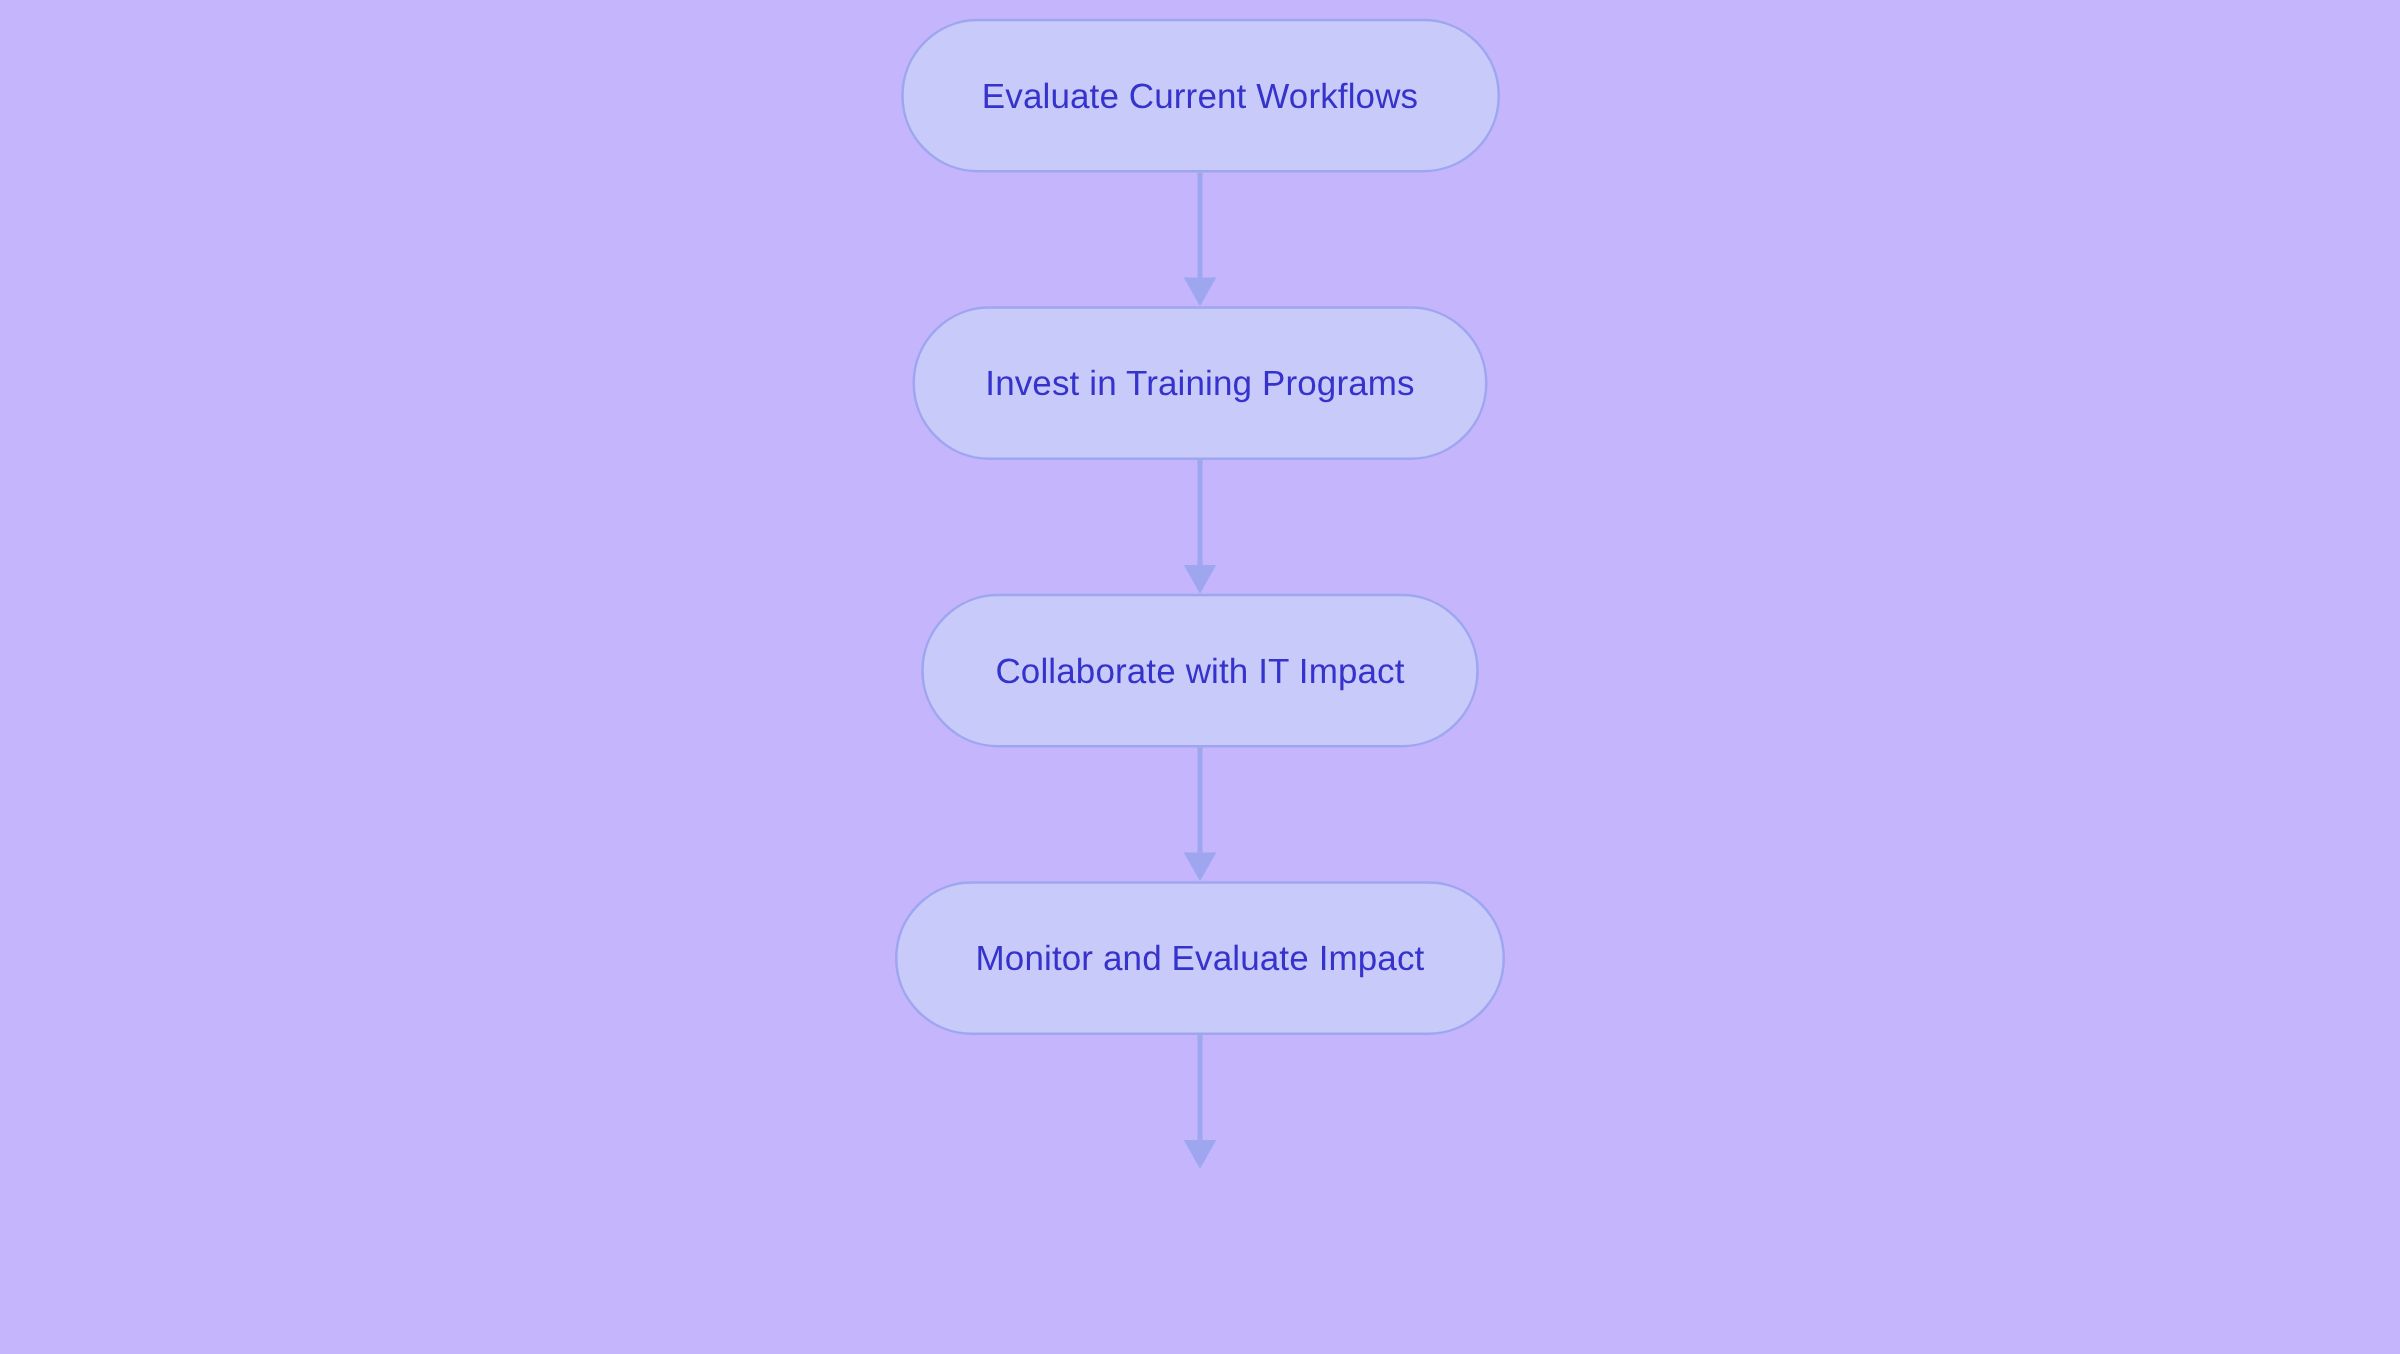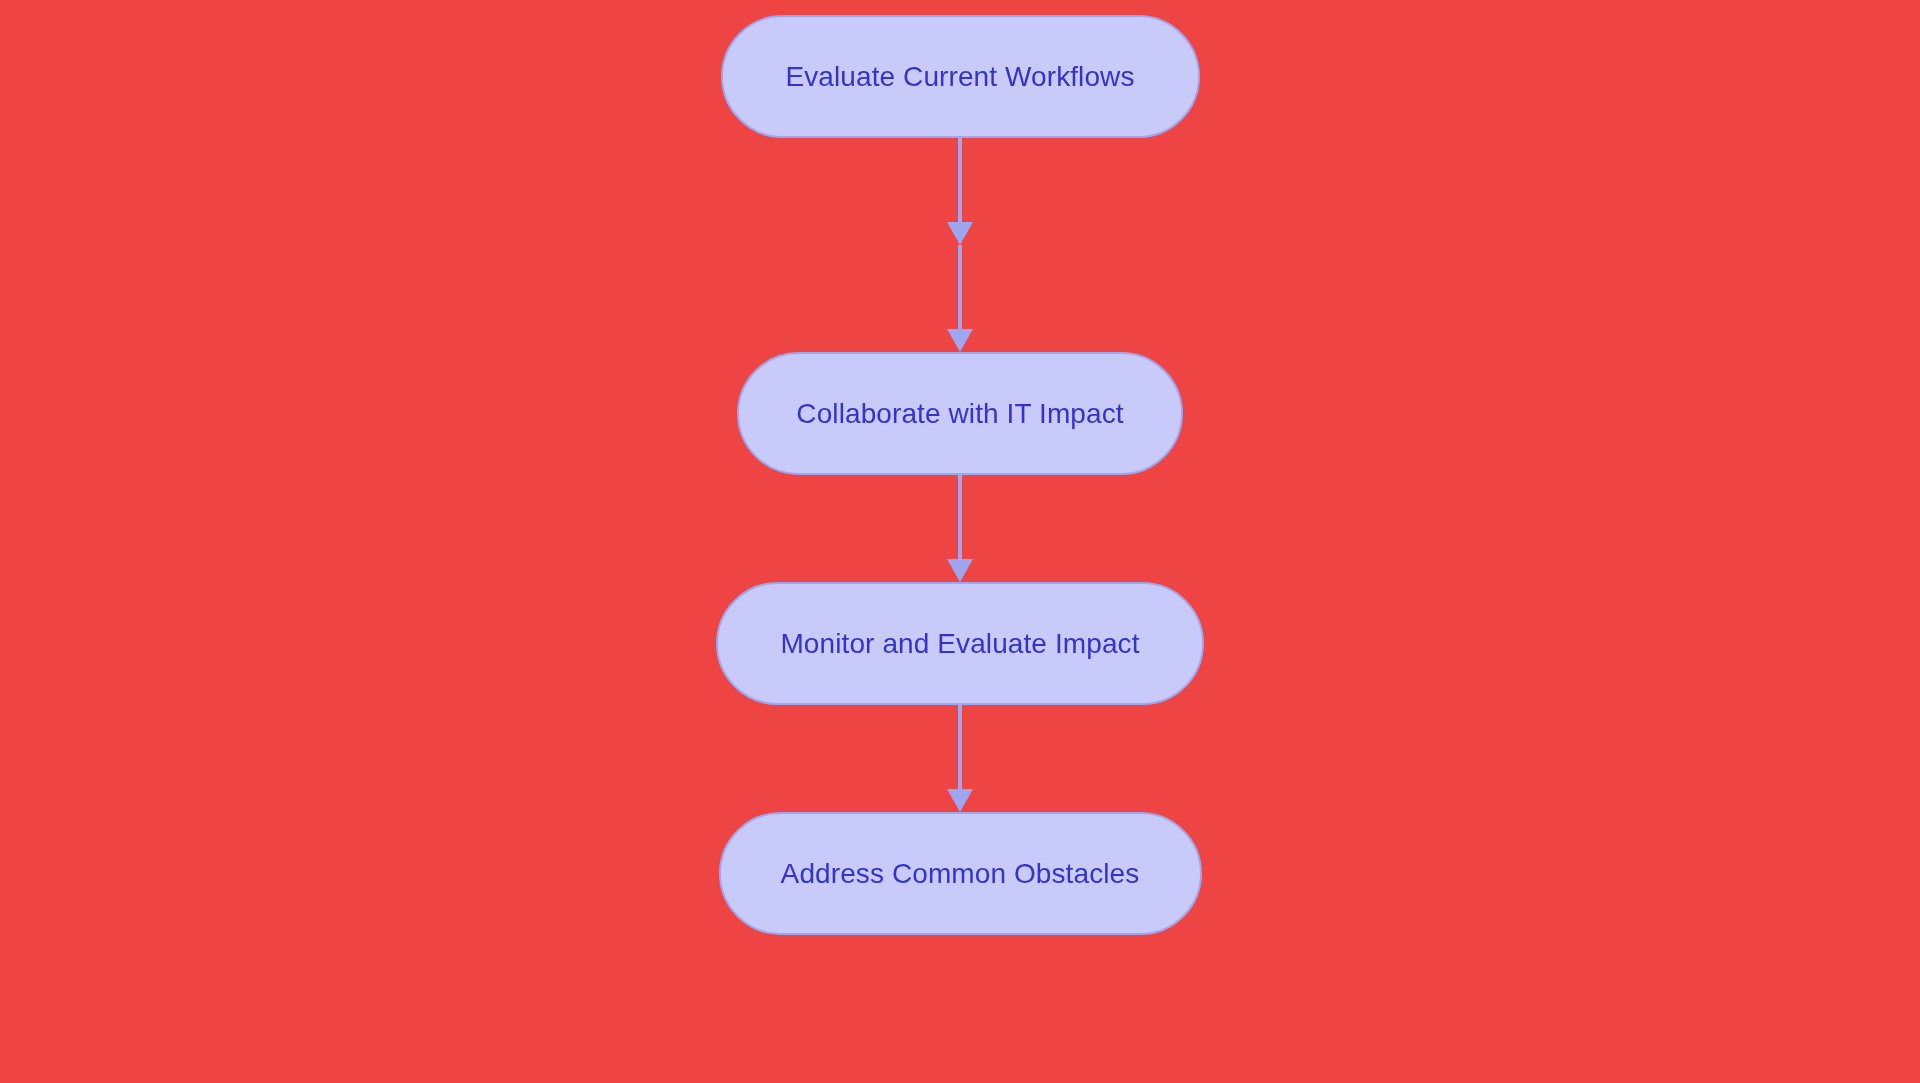--- a/index.html
+++ b/index.html
@@ -11,21 +11,21 @@
   body {
     width: 1920px;
     height: 1083px;
     overflow: hidden;
     font-family: "Liberation Sans", sans-serif;
   }
   #flow-canvas {
     position: relative;
     width: 1920px;
     height: 1083px;
-    background: #ef4444;
+    background: #c4b5fd;
   }
   .flow-stack {
     position: absolute;
     left: 0;
     top: 0;
     width: 1920px;
     height: 1083px;
     display: flex;
     flex-direction: column;
     align-items: center;
@@ -85,20 +85,23 @@
       <span class="node-label">Evaluate Current Workflows</span>
     </div>
 
     <div class="connector">
       <svg viewBox="0 0 30 107" width="30" height="107" xmlns="http://www.w3.org/2000/svg" aria-hidden="true">
         <line x1="15" y1="0" x2="15" y2="85" stroke="#9ea6f0" stroke-width="4"></line>
         <polygon points="2,84 28,84 15,107" fill="#9ea6f0"></polygon>
       </svg>
     </div>
 
+    <div class="node node-w2">
+      <span class="node-label">Invest in Training Programs</span>
+    </div>
 
     <div class="connector">
       <svg viewBox="0 0 30 107" width="30" height="107" xmlns="http://www.w3.org/2000/svg" aria-hidden="true">
         <line x1="15" y1="0" x2="15" y2="85" stroke="#9ea6f0" stroke-width="4"></line>
         <polygon points="2,84 28,84 15,107" fill="#9ea6f0"></polygon>
       </svg>
     </div>
 
     <div class="node node-w3">
       <span class="node-label">Collaborate with IT Impact</span>
@@ -115,18 +118,15 @@
       <span class="node-label">Monitor and Evaluate Impact</span>
     </div>
 
     <div class="connector">
       <svg viewBox="0 0 30 107" width="30" height="107" xmlns="http://www.w3.org/2000/svg" aria-hidden="true">
         <line x1="15" y1="0" x2="15" y2="85" stroke="#9ea6f0" stroke-width="4"></line>
         <polygon points="2,84 28,84 15,107" fill="#9ea6f0"></polygon>
       </svg>
     </div>
 
-    <div class="node node-w5">
-      <span class="node-label">Address Common Obstacles</span>
-    </div>
 
   </div>
 </div>
 
 </body></html>

